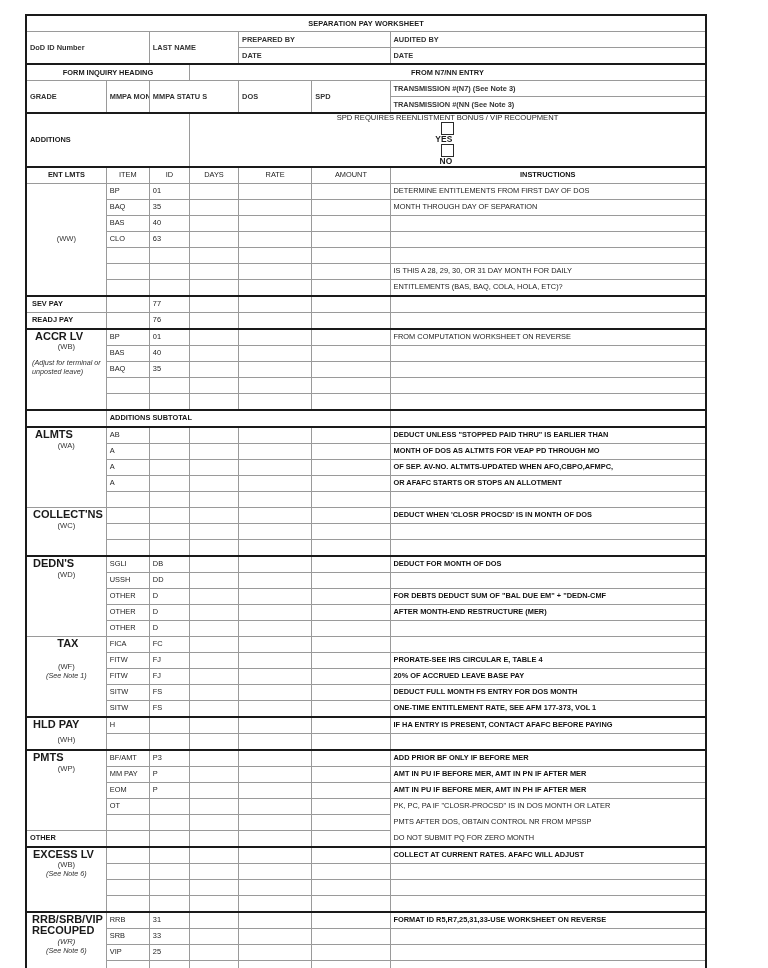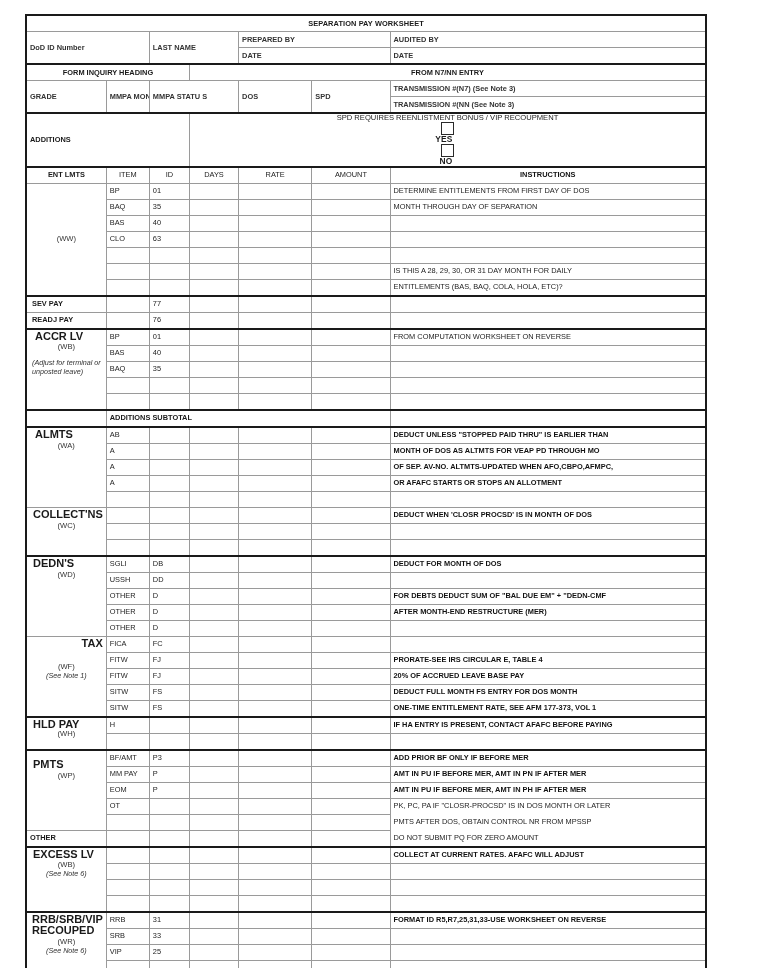--- a/index.html
+++ b/index.html
@@ -461,21 +461,21 @@
         <td class="t-item">OTHER</td>
         <td class="t-item">D</td>
         <td></td>
         <td></td>
         <td></td>
         <td class="t-instr hv-right"></td>
       </tr>
 
       <tr>
         <td rowspan="5" class="hv-left" style="vertical-align:top;padding-top:1px;">
-          <div class="t-secname" style="text-align:right;padding-left:3px;">TAX</div>
+          <div class="t-secname" style="text-align:center;padding-left:3px;">TAX</div>
           <div class="t-seccode" style="margin-top:14px;">(WF)</div>
           <div class="t-secnote" style="margin-top:1px;">(See Note 1)</div>
         </td>
         <td class="t-item">FICA</td>
         <td class="t-item">FC</td>
         <td></td>
         <td></td>
         <td></td>
         <td class="t-instr hv-right"></td>
       </tr>
@@ -508,40 +508,40 @@
         <td class="t-item">FS</td>
         <td></td>
         <td></td>
         <td></td>
         <td class="t-instr hv-right">ONE-TIME ENTITLEMENT RATE, SEE AFM 177-373, VOL 1</td>
       </tr>
 
       <tr>
         <td rowspan="2" class="hv-left hv-top" style="vertical-align:top;padding-top:1px;">
           <div class="t-secname" style="text-align:left;padding-left:3px;">HLD PAY</div>
-          <div class="t-seccode" style="margin-top:0;">(WH)</div>
+          <div class="t-seccode" style="margin-top:6px;">(WH)</div>
         </td>
         <td class="t-item hv-top">H</td>
         <td class="t-item hv-top"></td>
         <td class="hv-top"></td>
         <td class="hv-top"></td>
         <td class="hv-top"></td>
         <td class="t-instr hv-right hv-top">IF HA ENTRY IS PRESENT, CONTACT AFAFC BEFORE PAYING</td>
       </tr>
       <tr>
         <td class="t-item"></td>
         <td class="t-item"></td>
         <td></td>
         <td></td>
         <td></td>
         <td class="t-instr hv-right"></td>
       </tr>
 
       <tr>
-        <td rowspan="5" class="hv-left hv-top" style="vertical-align:top;padding-top:8px;">
+        <td rowspan="5" class="hv-left hv-top" style="vertical-align:top;padding-top:1px;">
           <div class="t-secname" style="text-align:left;padding-left:3px;">PMTS</div>
           <div class="t-seccode" style="margin-top:2px;">(WP)</div>
         </td>
         <td class="t-item hv-top">BF/AMT</td>
         <td class="t-item hv-top">P3</td>
         <td class="hv-top"></td>
         <td class="hv-top"></td>
         <td class="hv-top"></td>
         <td class="t-instr hv-right hv-top">ADD PRIOR BF ONLY IF BEFORE MER</td>
       </tr>
@@ -578,21 +578,21 @@
         <td class="t-instr-l hv-right nb-bottom nb-top">PMTS AFTER DOS, OBTAIN CONTROL NR FROM MPSSP</td>
       </tr>
 
       <tr>
         <td class="t-secname hv-left" style="text-align:left;padding-left:3px;">OTHER</td>
         <td class="t-item"></td>
         <td class="t-item"></td>
         <td></td>
         <td></td>
         <td></td>
-        <td class="t-instr-l hv-right nb-top">DO NOT SUBMIT PQ FOR ZERO AMOUNT</td>
+        <td class="t-instr-l hv-right nb-top">DO NOT SUBMIT PQ FOR ZERO MONTH</td>
       </tr>
 
       <tr>
         <td rowspan="4" class="hv-left hv-top" style="vertical-align:top;padding-top:1px;">
           <div class="t-secname" style="text-align:left;padding-left:3px;">EXCESS LV</div>
           <div class="t-seccode" style="margin-top:1px;">(WB)</div>
           <div class="t-secnote" style="margin-top:1px;">(See Note 6)</div>
         </td>
         <td class="t-item hv-top"></td>
         <td class="t-item hv-top"></td>
@@ -623,21 +623,21 @@
         <td></td>
         <td></td>
         <td></td>
         <td class="t-instr hv-right"></td>
       </tr>
 
       <tr>
         <td rowspan="4" class="hv-left hv-top" style="vertical-align:top;padding-top:1px;">
           <div class="t-secname" style="text-align:left;padding-left:2px;">RRB/SRB/VIP</div>
           <div class="t-secname" style="text-align:left;padding-left:2px;">RECOUPED</div>
-          <div class="t-seccode" style="margin-top:1px;">(WR)</div>
+          <div class="t-seccode" style="margin-top:1px;font-style:italic;">(WR)</div>
           <div class="t-secnote" style="margin-top:1px;">(See Note 6)</div>
         </td>
         <td class="t-item hv-top">RRB</td>
         <td class="t-item hv-top">31</td>
         <td class="hv-top"></td>
         <td class="hv-top"></td>
         <td class="hv-top"></td>
         <td class="t-instr hv-right hv-top">FORMAT ID R5,R7,25,31,33-USE WORKSHEET ON REVERSE</td>
       </tr>
       <tr>

